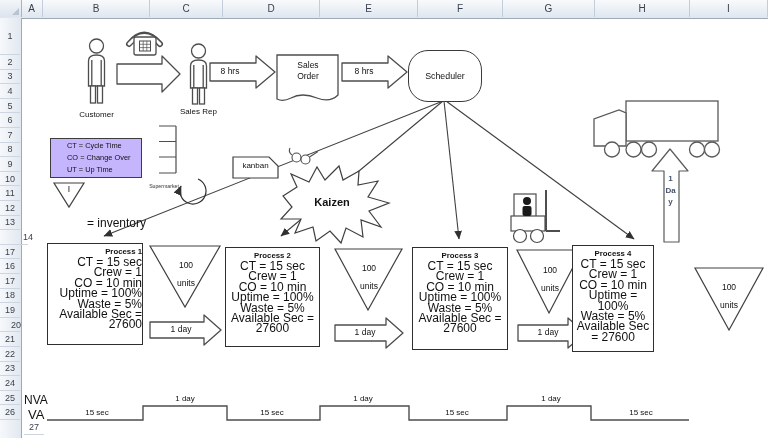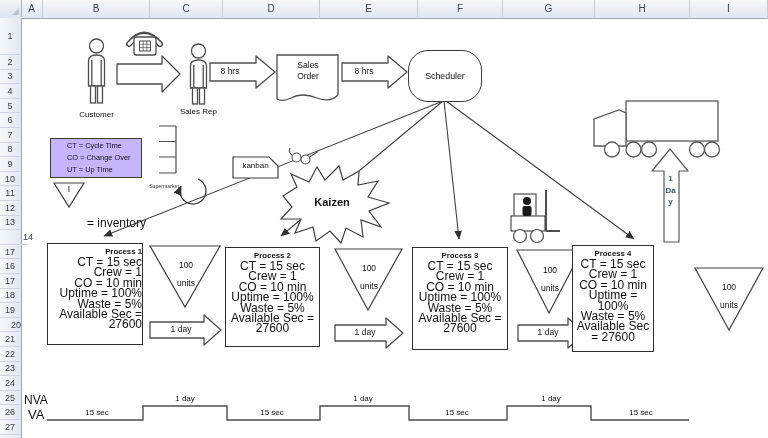--- a/index.html
+++ b/index.html
@@ -180,21 +180,21 @@
       <div class="row-h" style="top: 256px; height: 14.6px;">17</div>
       <div class="row-h" style="top: 270.6px; height: 14.6px;">18</div>
       <div class="row-h" style="top: 285.2px; height: 14.6px;">19</div>
       <div class="row-h" style="top: 299.8px; height: 14.6px; padding-left: 12px;">20</div>
       <div class="row-h" style="top: 314.4px; height: 14.6px;">21</div>
       <div class="row-h" style="top: 329px; height: 14.6px;">22</div>
       <div class="row-h" style="top: 343.6px; height: 14.6px;">23</div>
       <div class="row-h" style="top: 358.2px; height: 14.6px;">24</div>
       <div class="row-h" style="top: 372.8px; height: 14.6px;">25</div>
       <div class="row-h" style="top: 387.4px; height: 14.6px;">26</div>
-      <div class="row-h" style="top: 402px; height: 14.6px;">27</div>
+      <div class="row-h" style="top: 402px; height: 14.6px; margin-left: 24px;">27</div>
     </div>
 
   <div class="lbl" style="left:66px; top:110px; width:61px; text-align:center; font-size:8px;">Customer</div>
   <div class="lbl" style="left:165px; top:107px; width:67px; text-align:center; font-size:8px;">Sales Rep</div>
   <div class="lbl" style="left:208px; top:66px; width:44px; text-align:center; font-size:8.5px;">8 hrs</div>
   <div class="lbl" style="left:279px; top:60px; width:58px; text-align:center; font-size:8.5px; line-height:10.5px; white-space:pre-line;">Sales
 Order</div>
   <div class="lbl" style="left:342px; top:66px; width:44px; text-align:center; font-size:8.5px;">8 hrs</div>
 
   <div class="scheduler">

